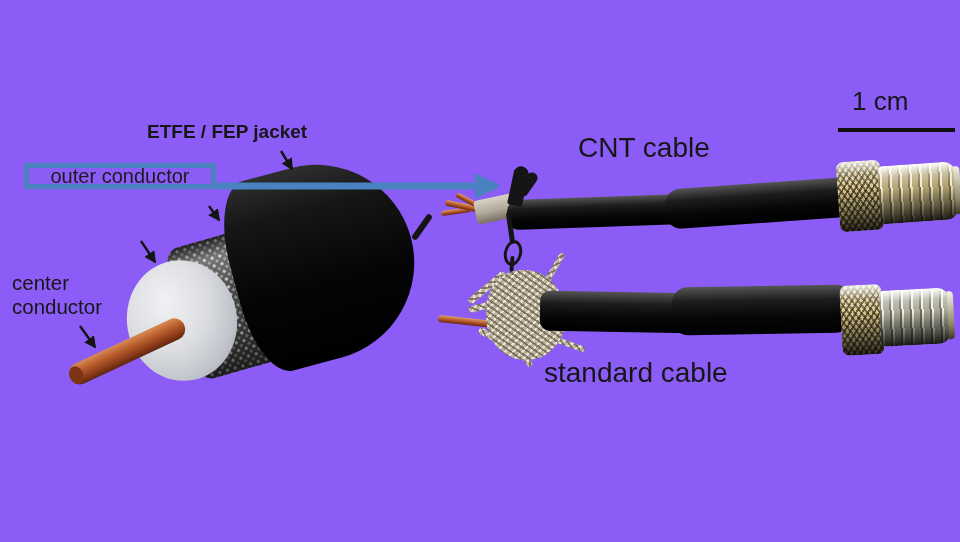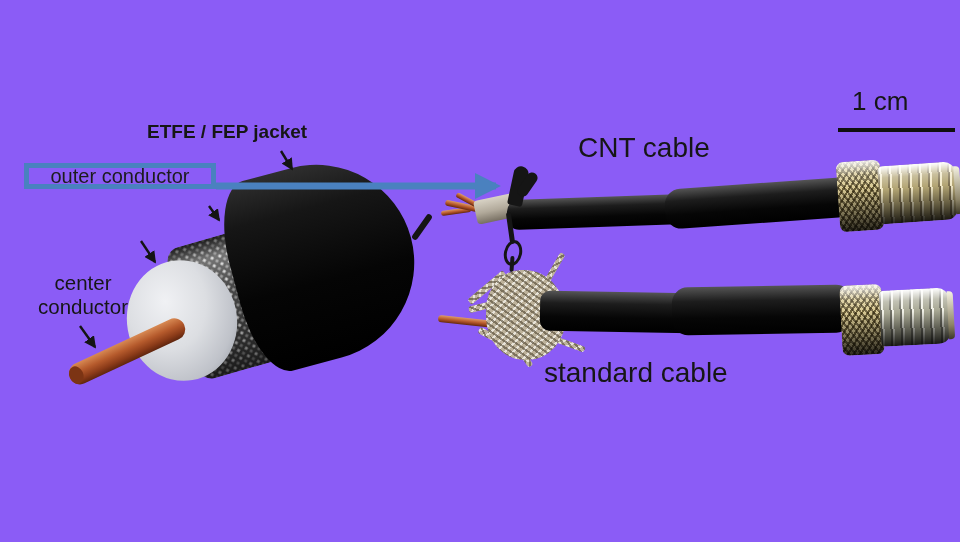--- a/index.html
+++ b/index.html
@@ -32,21 +32,21 @@
 
   
   .callout-box{left:24px;top:163px;width:192px;height:26px;z-index:11;border:5px solid var(--accent);
     background:transparent;display:flex;align-items:center;justify-content:center;
     font-size:20px;color:#1c1c1c;box-sizing:border-box;}
 
   
   .lbl{z-index:11;white-space:nowrap;}
   .lbl-jacket{left:147px;top:121px;font-size:19px;font-weight:600;}
   .lbl-dielectric{left:46px;top:214px;font-size:20.5px;}
-  .lbl-center{left:29px;top:271px;font-size:20.5px;width:108px;line-height:1.18;white-space:normal;text-align:center;}
+  .lbl-center{left:12px;top:271px;font-size:20.5px;width:108px;line-height:1.18;white-space:normal;}
   .lbl-cnt{left:578px;top:132px;font-size:28px;}
   .lbl-std{left:544px;top:357px;font-size:28px;}
   .lbl-scale{left:852px;top:86px;font-size:26px;}
   .scale-line{left:838px;top:128px;width:117px;height:4px;background:#0f0f0f;z-index:11;}
 
   
   .overlay{position:absolute;left:0;top:0;z-index:10;pointer-events:none;}
 
   
   .photo{z-index:5;}

